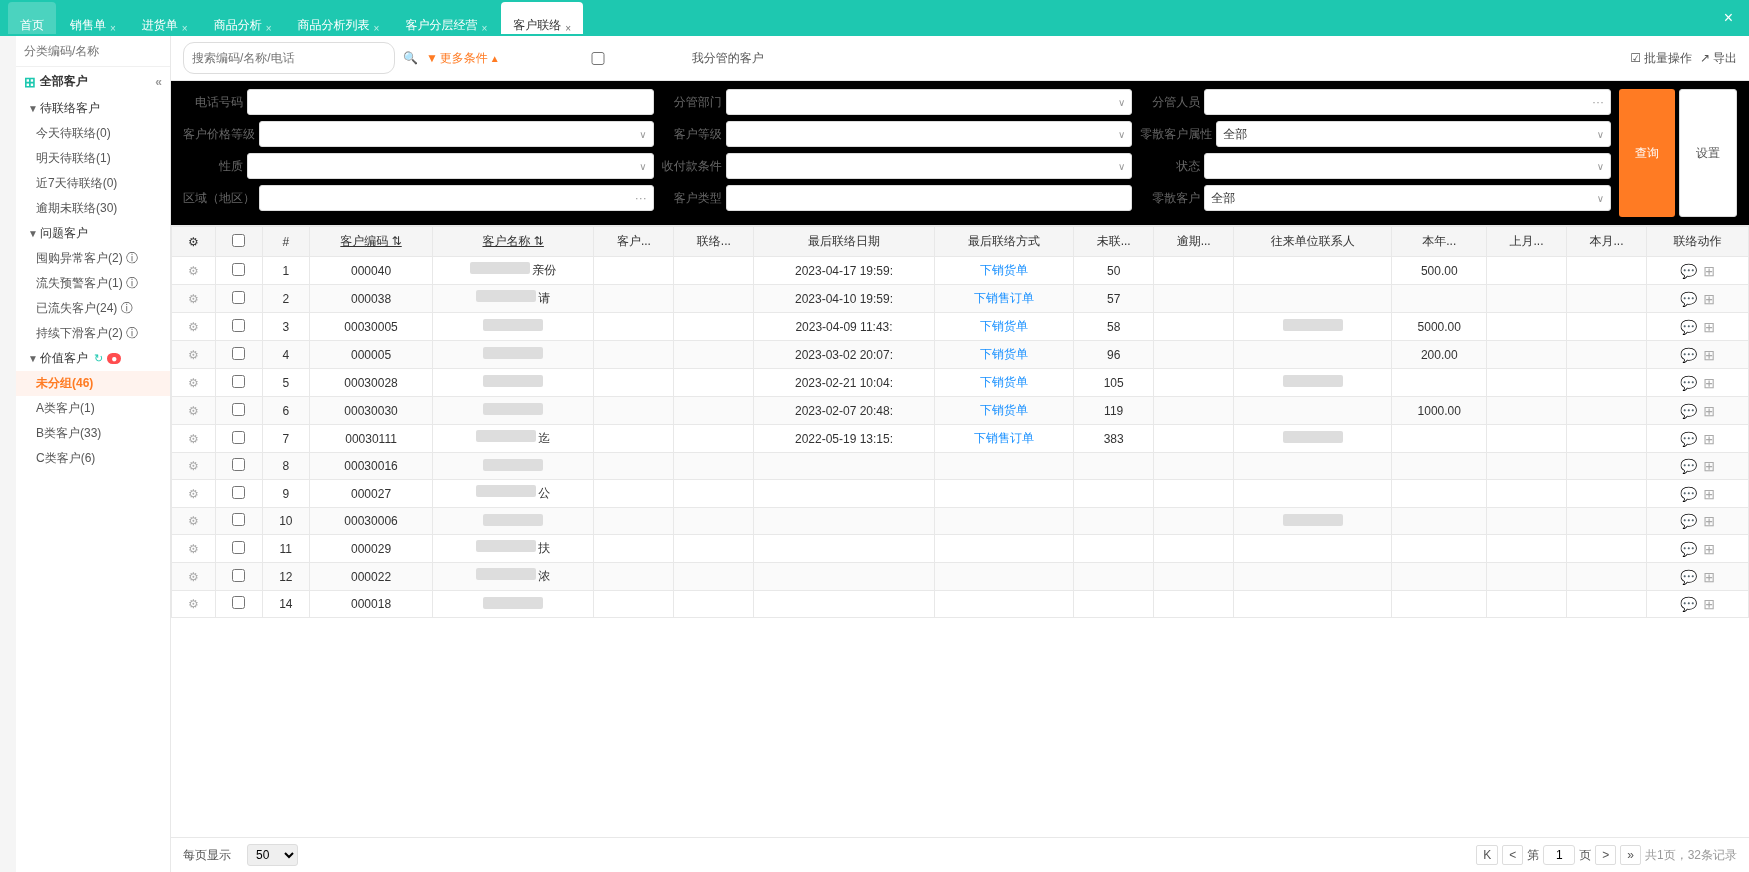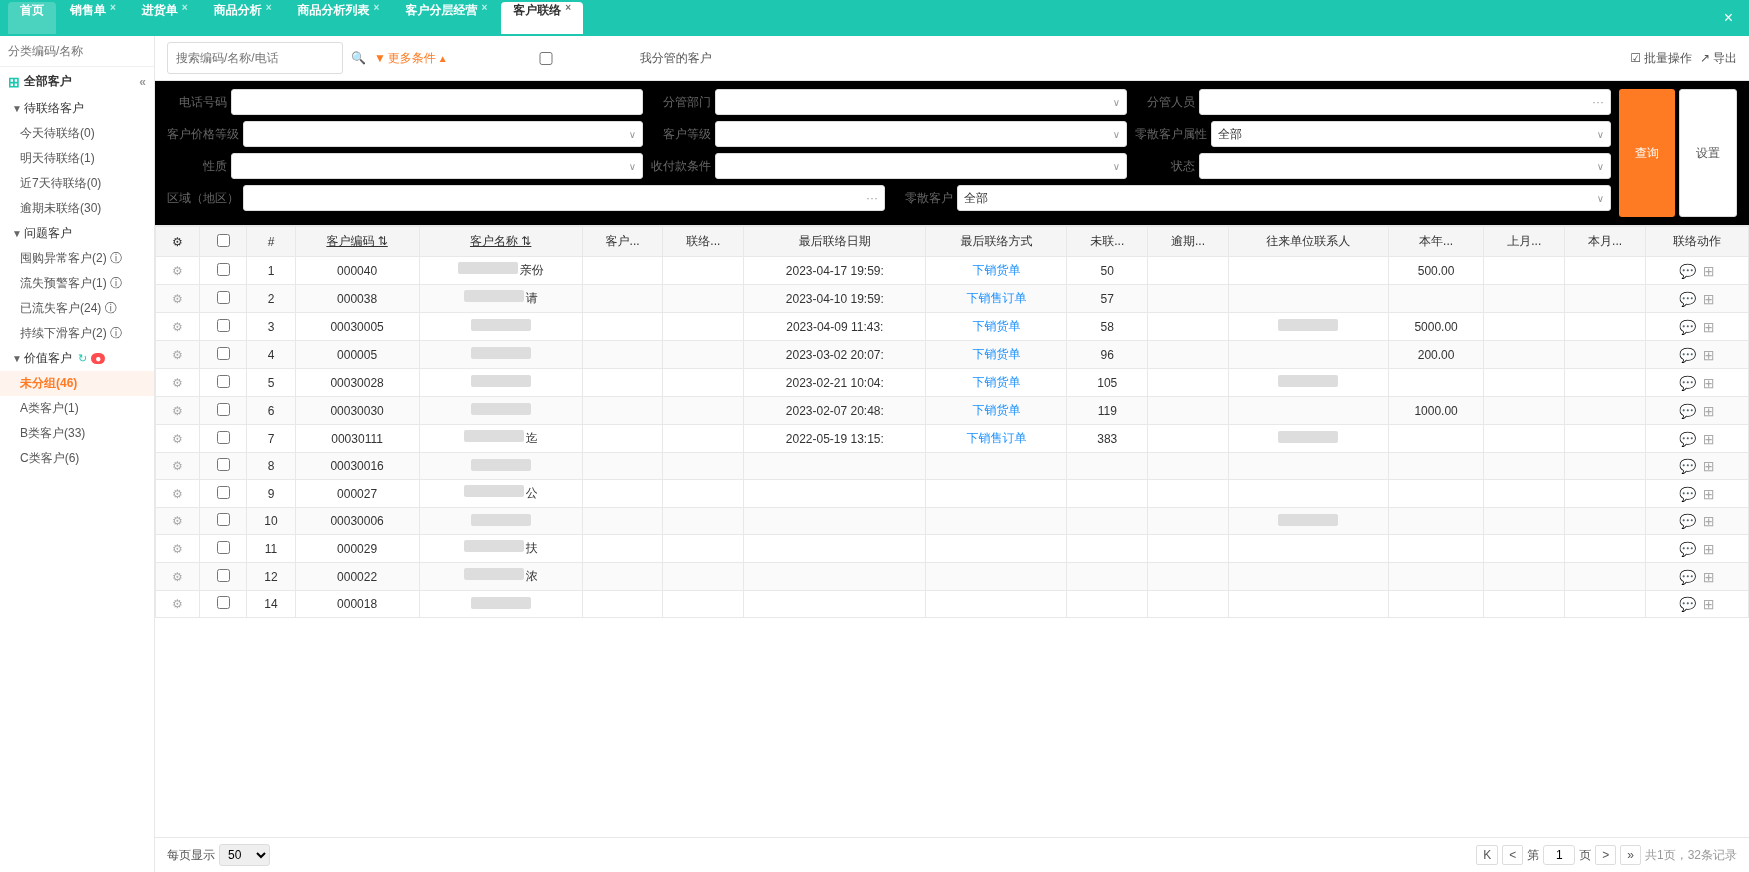--- a/index.html
+++ b/index.html
@@ -9,30 +9,29 @@
     .top-nav {
       display: flex;
       align-items: center;
       background: #1ec8b0;
       height: 36px;
       padding: 0 8px;
       gap: 2px;
     }
     .nav-tab {
       display: flex;
-      align-items: flex-start;
+      align-items: flex-end;
       padding: 0 12px;
       height: 32px;
       border-radius: 4px 4px 0 0;
       cursor: pointer;
       color: #fff;
       font-size: 12px;
       gap: 4px;
       white-space: nowrap;
-      font-weight: bold;
     }
     .nav-tab.home { background: rgba(255,255,255,0.2); }
     .nav-tab.active { background: #fff; color: #333; }
     .nav-tab.inactive { color: #fff; }
     .nav-tab .close-x { font-size: 10px; cursor: pointer; opacity: 0.7; }
     .nav-close-btn {
       margin-left: auto;
       color: #fff;
       cursor: pointer;
       font-size: 16px;
@@ -47,20 +46,21 @@
 
     
     .sidebar {
       width: 155px;
       min-width: 155px;
       background: #fff;
       border-right: 1px solid #e8e8e8;
       display: flex;
       flex-direction: column;
       overflow-y: auto;
+      margin-left: 16px;
     }
     .sidebar-search {
       display: flex;
       align-items: center;
       padding: 8px 8px;
       border-bottom: 1px solid #f0f0f0;
       gap: 4px;
     }
     .sidebar-search input {
       flex: 1;
@@ -272,21 +272,21 @@
       padding: 6px 12px;
       display: flex;
       align-items: center;
       gap: 8px;
       font-size: 12px;
       color: #555;
     }
     .footer .per-page {
       display: flex;
       align-items: center;
-      gap: 4px;
+      gap: 16px;
     }
     .footer .per-page select {
       border: 1px solid #ddd;
       padding: 2px 4px;
       border-radius: 3px;
       font-size: 12px;
     }
     .footer .pagination {
       display: flex;
       align-items: center;
@@ -386,21 +386,21 @@
     </div>
     <div class="sidebar-item active">未分组(46)</div>
     <div class="sidebar-item">A类客户(1)</div>
     <div class="sidebar-item">B类客户(33)</div>
     <div class="sidebar-item">C类客户(6)</div>
   </div>
 
   <div class="content-area">
 
     <div class="filter-bar">
-      <input type="text" style="border: 1px solid rgb(221, 221, 221); padding: 8px 8px; border-radius: 3px; width: 176px; outline: none; font-size: 12px;" placeholder="搜索编码/名称/电话">
+      <input type="text" style="border: 1px solid rgb(221, 221, 221); padding: 8px 8px; border-radius: 11px; width: 212px; outline: none; font-size: 12px;" placeholder="搜索编码/名称/电话">
       <span class="filter-search-icon">🔍</span>
       <span class="filter-more">
         <span style="color:#ff7b23;">▼</span>
         <span>更多条件</span>
         <span style="font-size:10px;">▲</span>
       </span>
       <label class="filter-checkbox-label">
         <input type="checkbox" style="">
         <span>我分管的客户</span>
       </label>
@@ -488,20 +488,26 @@
               </div>
             </div>
           </div>
 
           <div class="filter-row">
             <div class="filter-field">
               <label>区域（地区）</label>
               <div class="filter-field-input">
                 <span></span>
                 <span class="ellipsis">···</span>
+              </div>
+            </div>
+            <div class="filter-field">
+              <label>客户类型</label>
+              <div class="filter-field-input">
+                <span></span>
               </div>
             </div>
             <div class="filter-field">
               <label>零散客户</label>
               <div class="filter-field-input">
                 <span>全部</span>
                 <span class="chevron">∨</span>
               </div>
             </div>
           </div>

